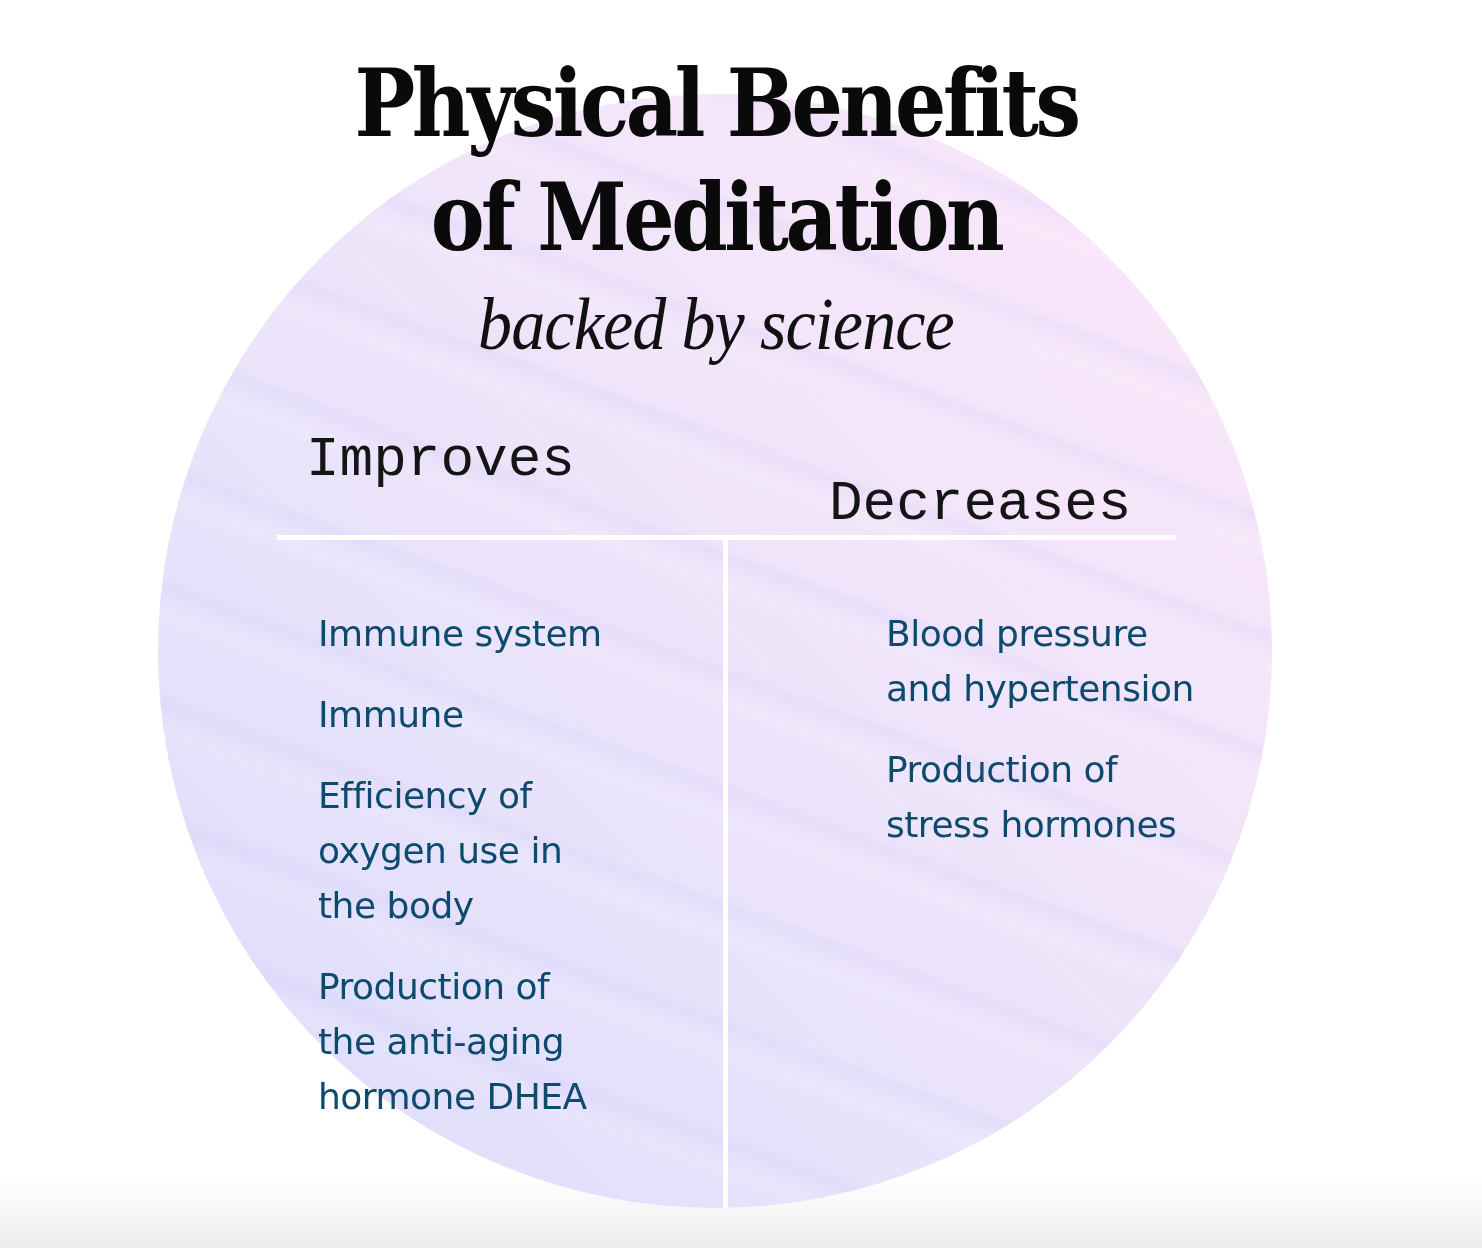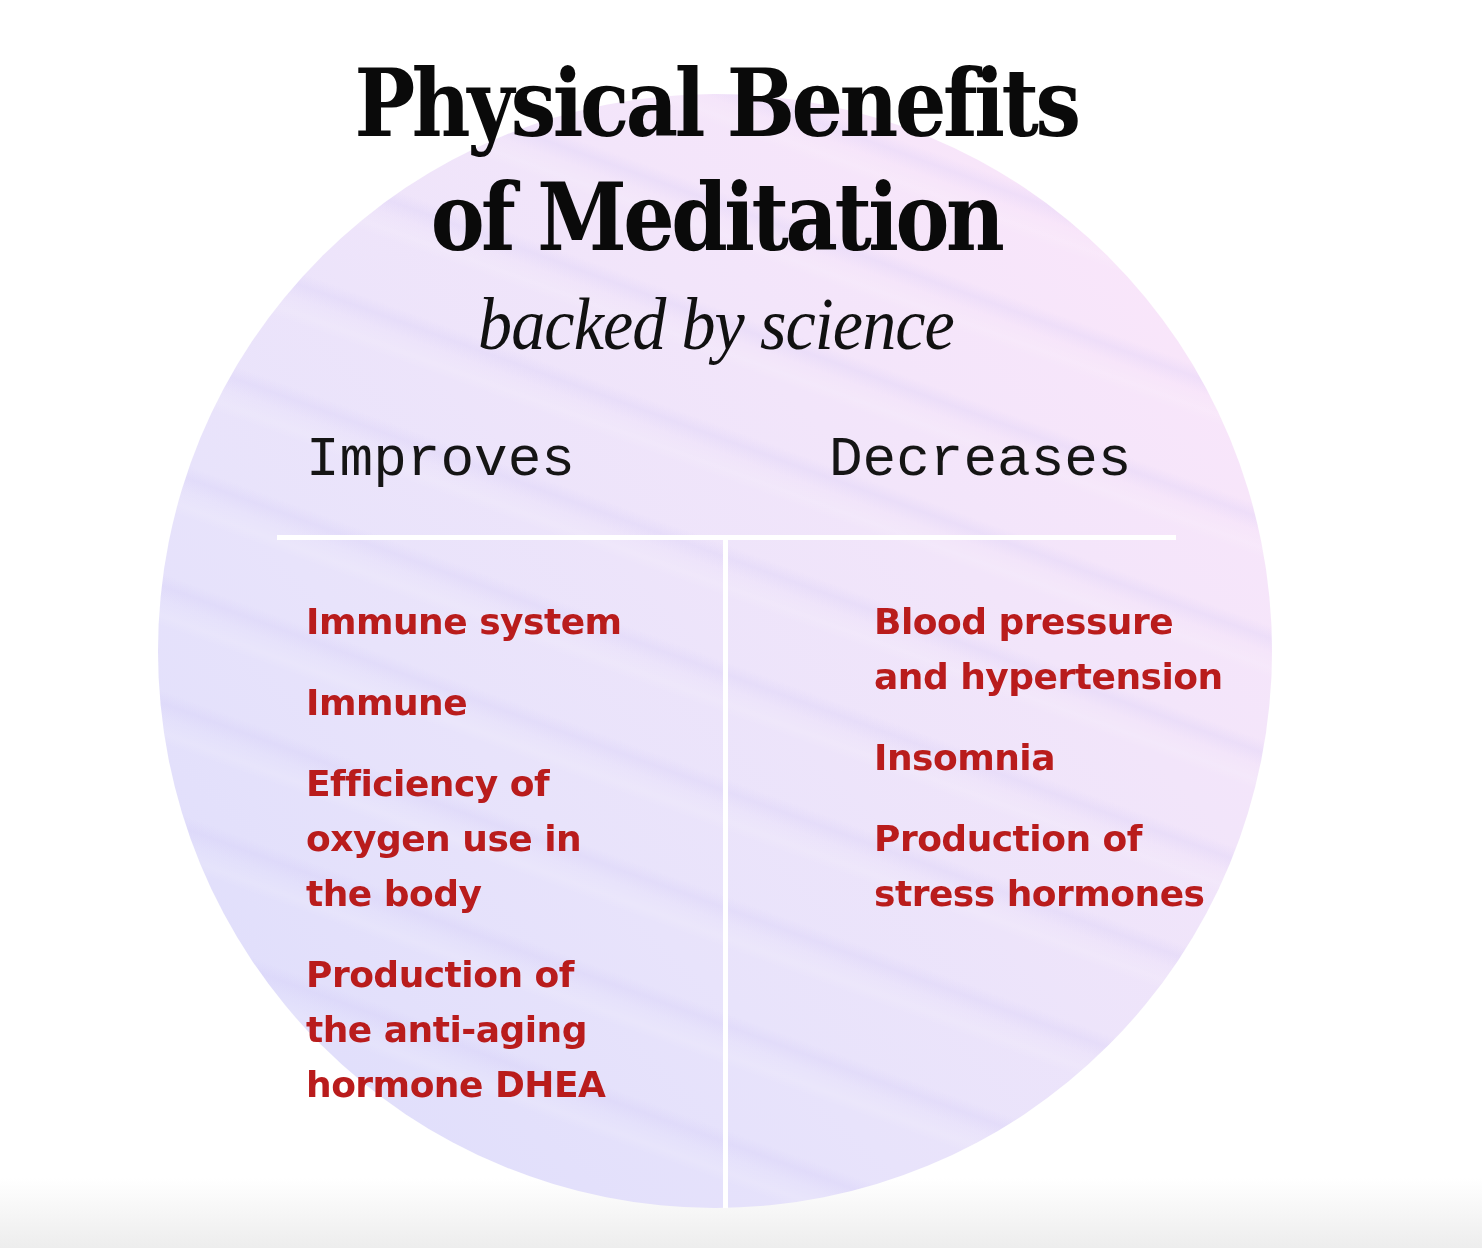--- a/index.html
+++ b/index.html
@@ -70,48 +70,47 @@
     }
     .col-head {
       position: absolute;
       top: 428px;
       font-family: Liberation Mono, monospace;
       font-size: 56px;
       line-height: 64px;
       color: #151515;
     }
     .col-head.left { left: 306px; }
-    .col-head.right { left: 829px; }
+    .col-head.right { left: 829px; margin-top: 44px; }
     .hline {
       position: absolute;
       left: 277px;
       top: 535px;
       width: 899px;
       height: 5px;
       background: #ffffff;
     }
     .vline {
       position: absolute;
       left: 723px;
       top: 538px;
       width: 5px;
       height: 670px;
       background: #ffffff;
     }
     .list {
       position: absolute;
-      margin: 0;
+      margin: 12px;
       padding: 0;
       list-style: none;
       font-family: "DejaVu Sans", "Liberation Sans", sans-serif;
       font-size: 36px;
       line-height: 55px;
-      color: #b91c1c;
+      color: #0c4a6e;
       letter-spacing: -0.5px;
-      font-weight: bold;
     }
     .list li { margin: 0 0 26px 0; white-space: pre-line; }
     .list.left { left: 306px; top: 594px; width: 400px; }
     .list.right { left: 874px; top: 594px; width: 380px; }
   </style>
 </head>
 <body>
 
 <div class="bottom-fade"></div>
 
@@ -137,16 +136,15 @@
 oxygen use in
 the body</li>
   <li>Production of
 the anti-aging
 hormone DHEA</li>
 </ul>
 
 <ul class="list right">
   <li>Blood pressure
 and hypertension</li>
-  <li>Insomnia</li>
   <li>Production of
 stress hormones</li>
 </ul>
 
 </body></html>

